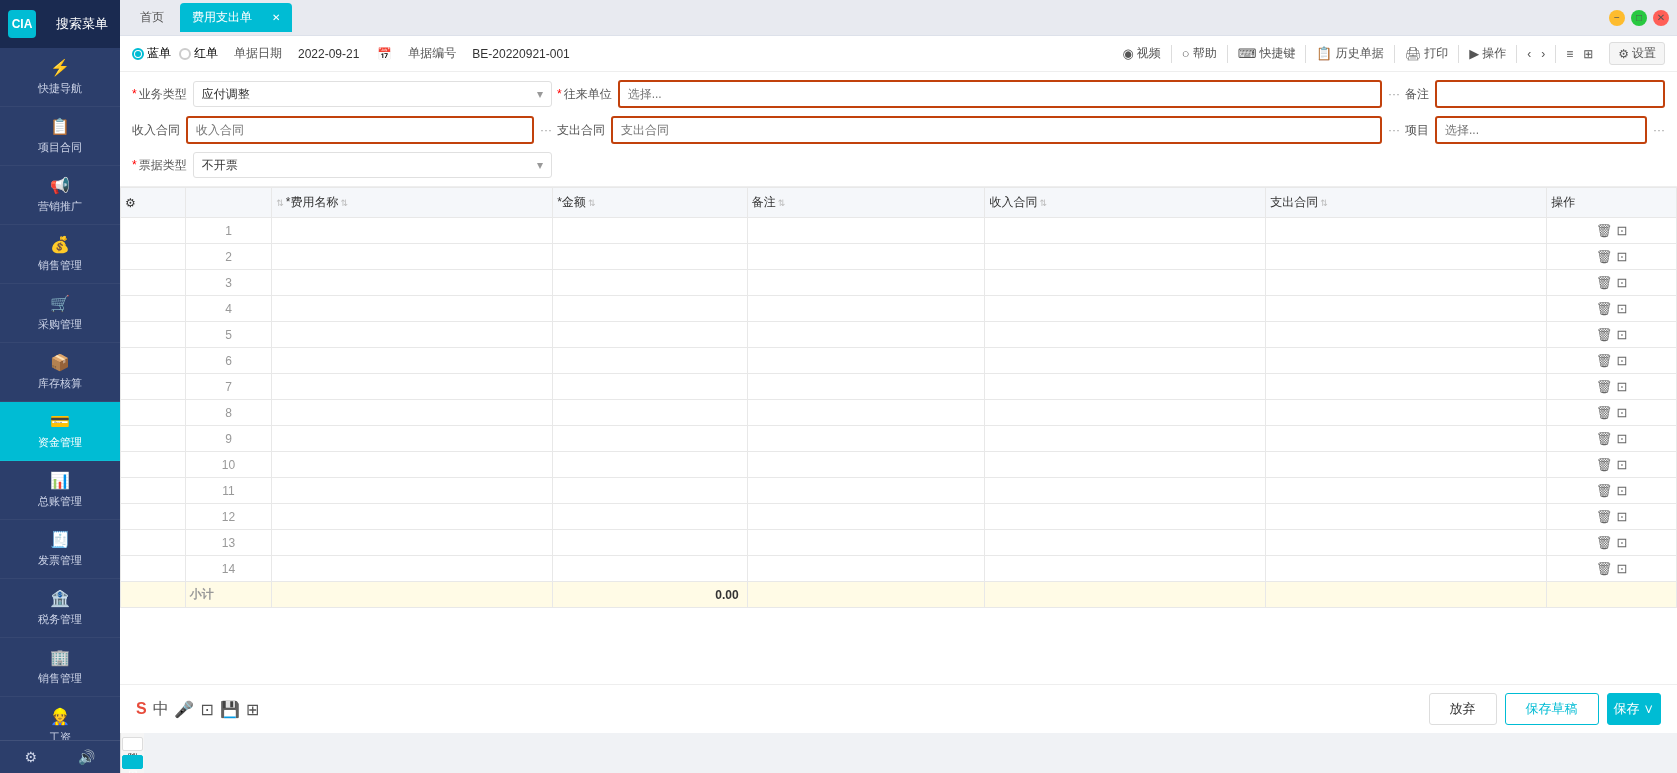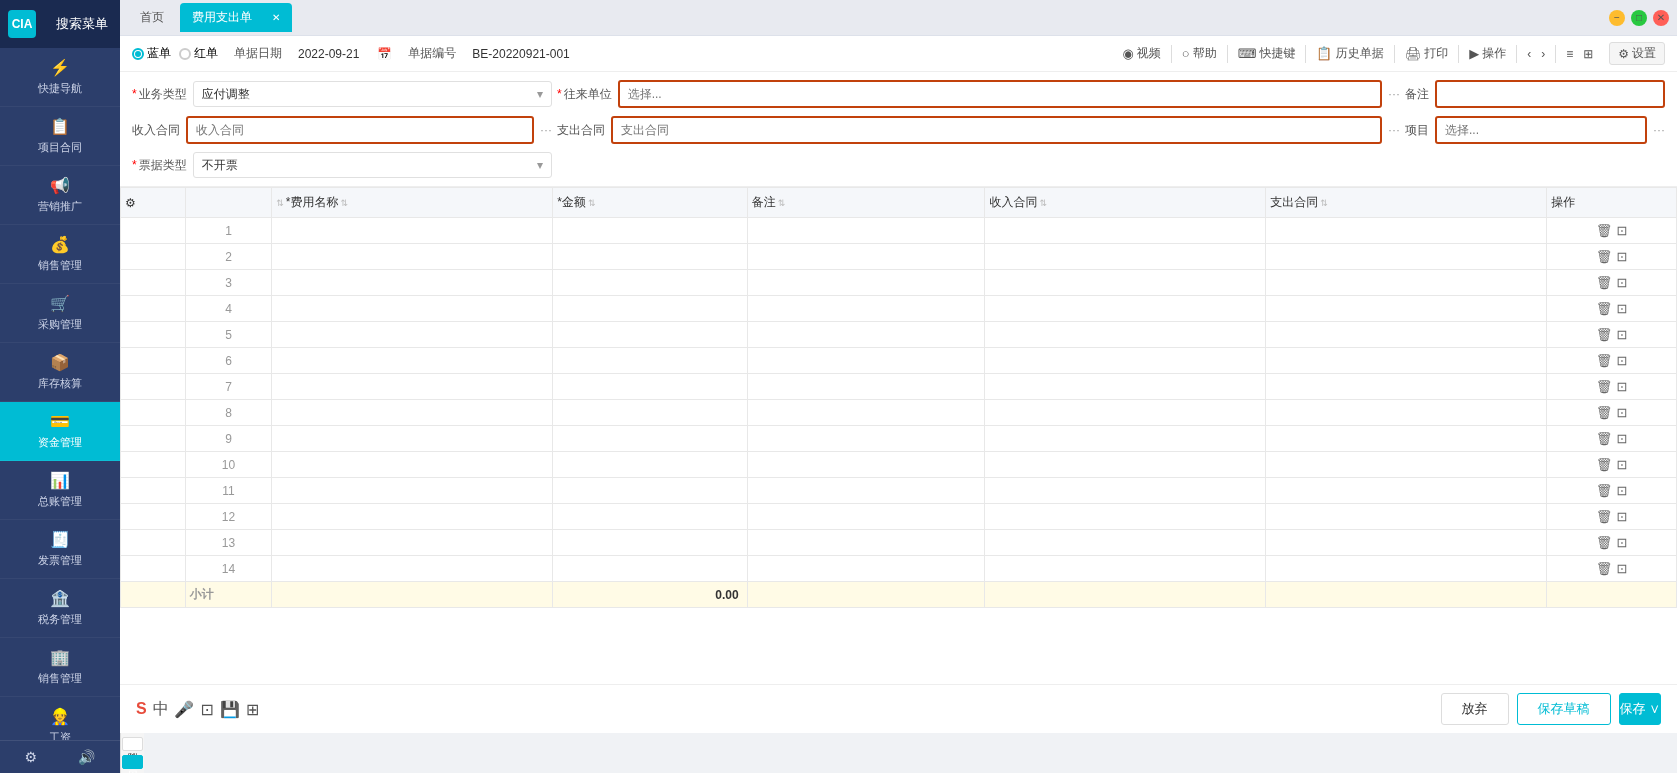--- a/index.html
+++ b/index.html
@@ -259,21 +259,21 @@
       border: 1px solid #ddd;
     }
     .btn-default { background: #fff; color: #333; }
     .btn-secondary { background: #fff; border-color: #00bcd4; color: #00bcd4; }
     .btn-primary-split {
       display: flex; align-items: center;
       background: #00bcd4; color: #fff; border: 1px solid #00bcd4;
       border-radius: 3px; overflow: hidden;
     }
     .btn-primary-split .main-part {
-      padding: 6px 0; cursor: pointer; font-size: 13px;
+      padding: 6px 6px; cursor: pointer; font-size: 13px;
     }
 
     
     .right-panel {
       display: flex; flex-direction: column; align-items: center;
       width: 24px; background: #f5f5f5; border-left: 1px solid #ddd;
       padding: 4px 0; gap: 4px;
     }
     .right-tab {
       writing-mode: vertical-rl;

